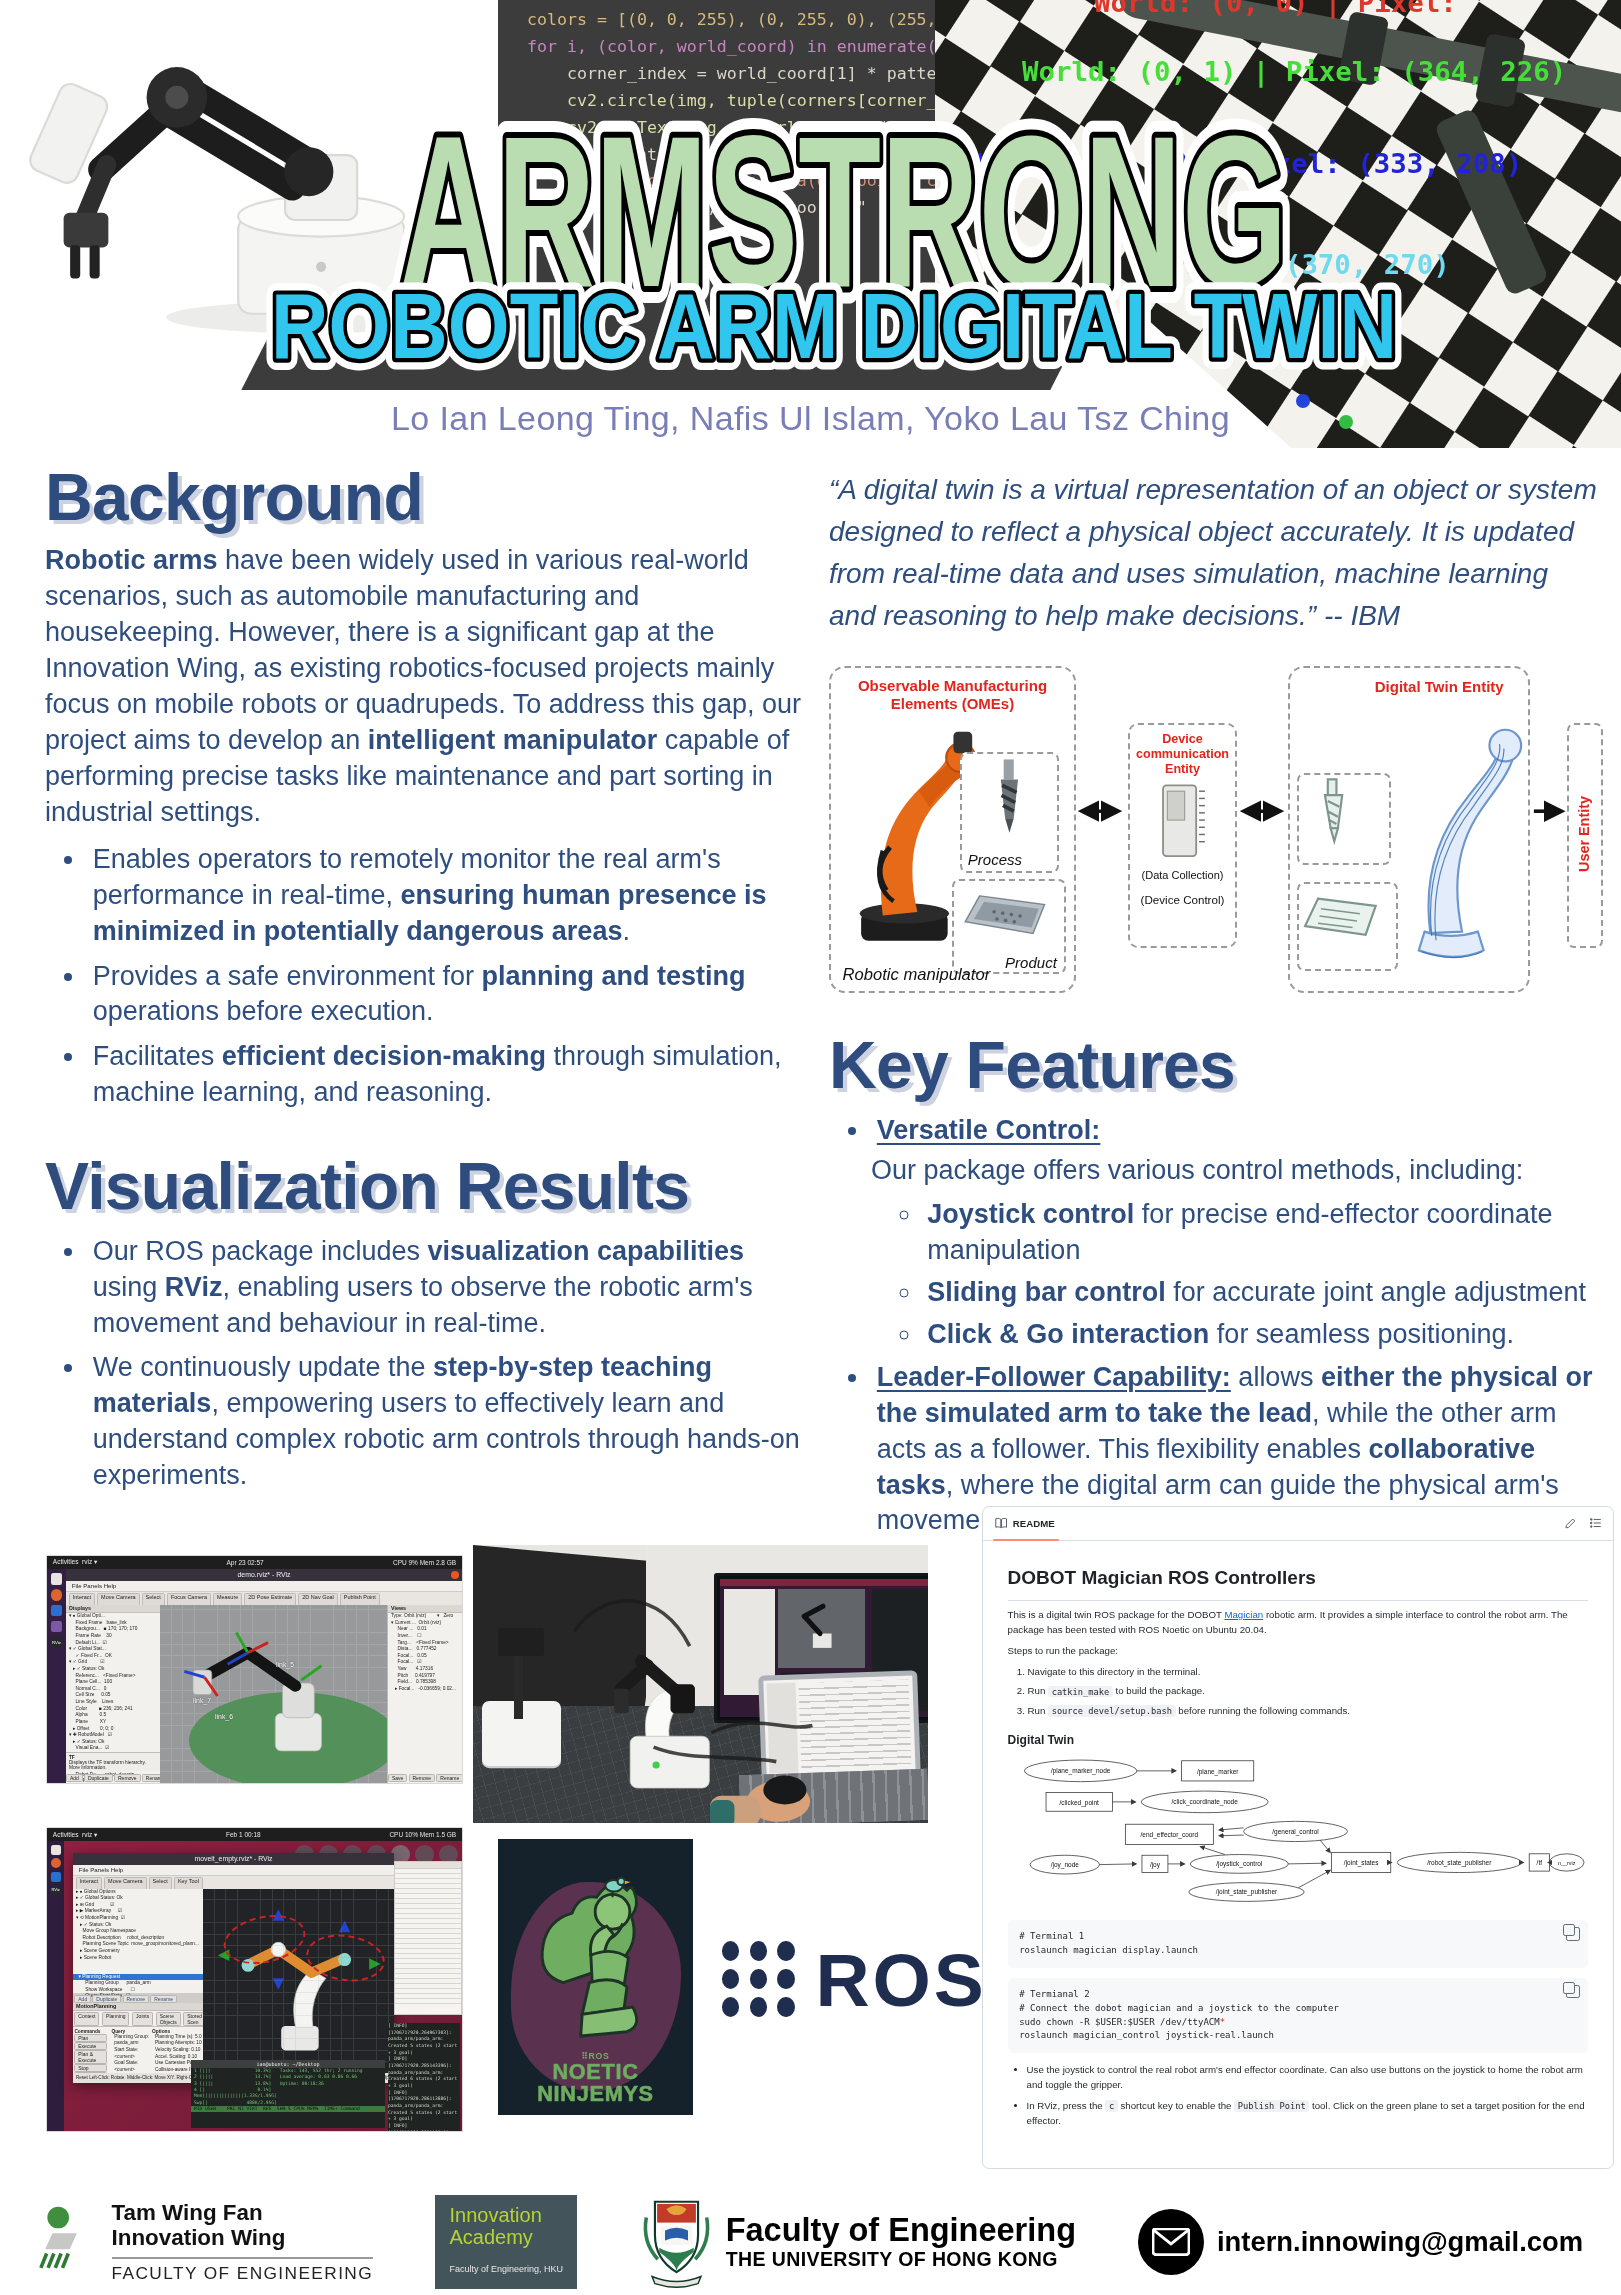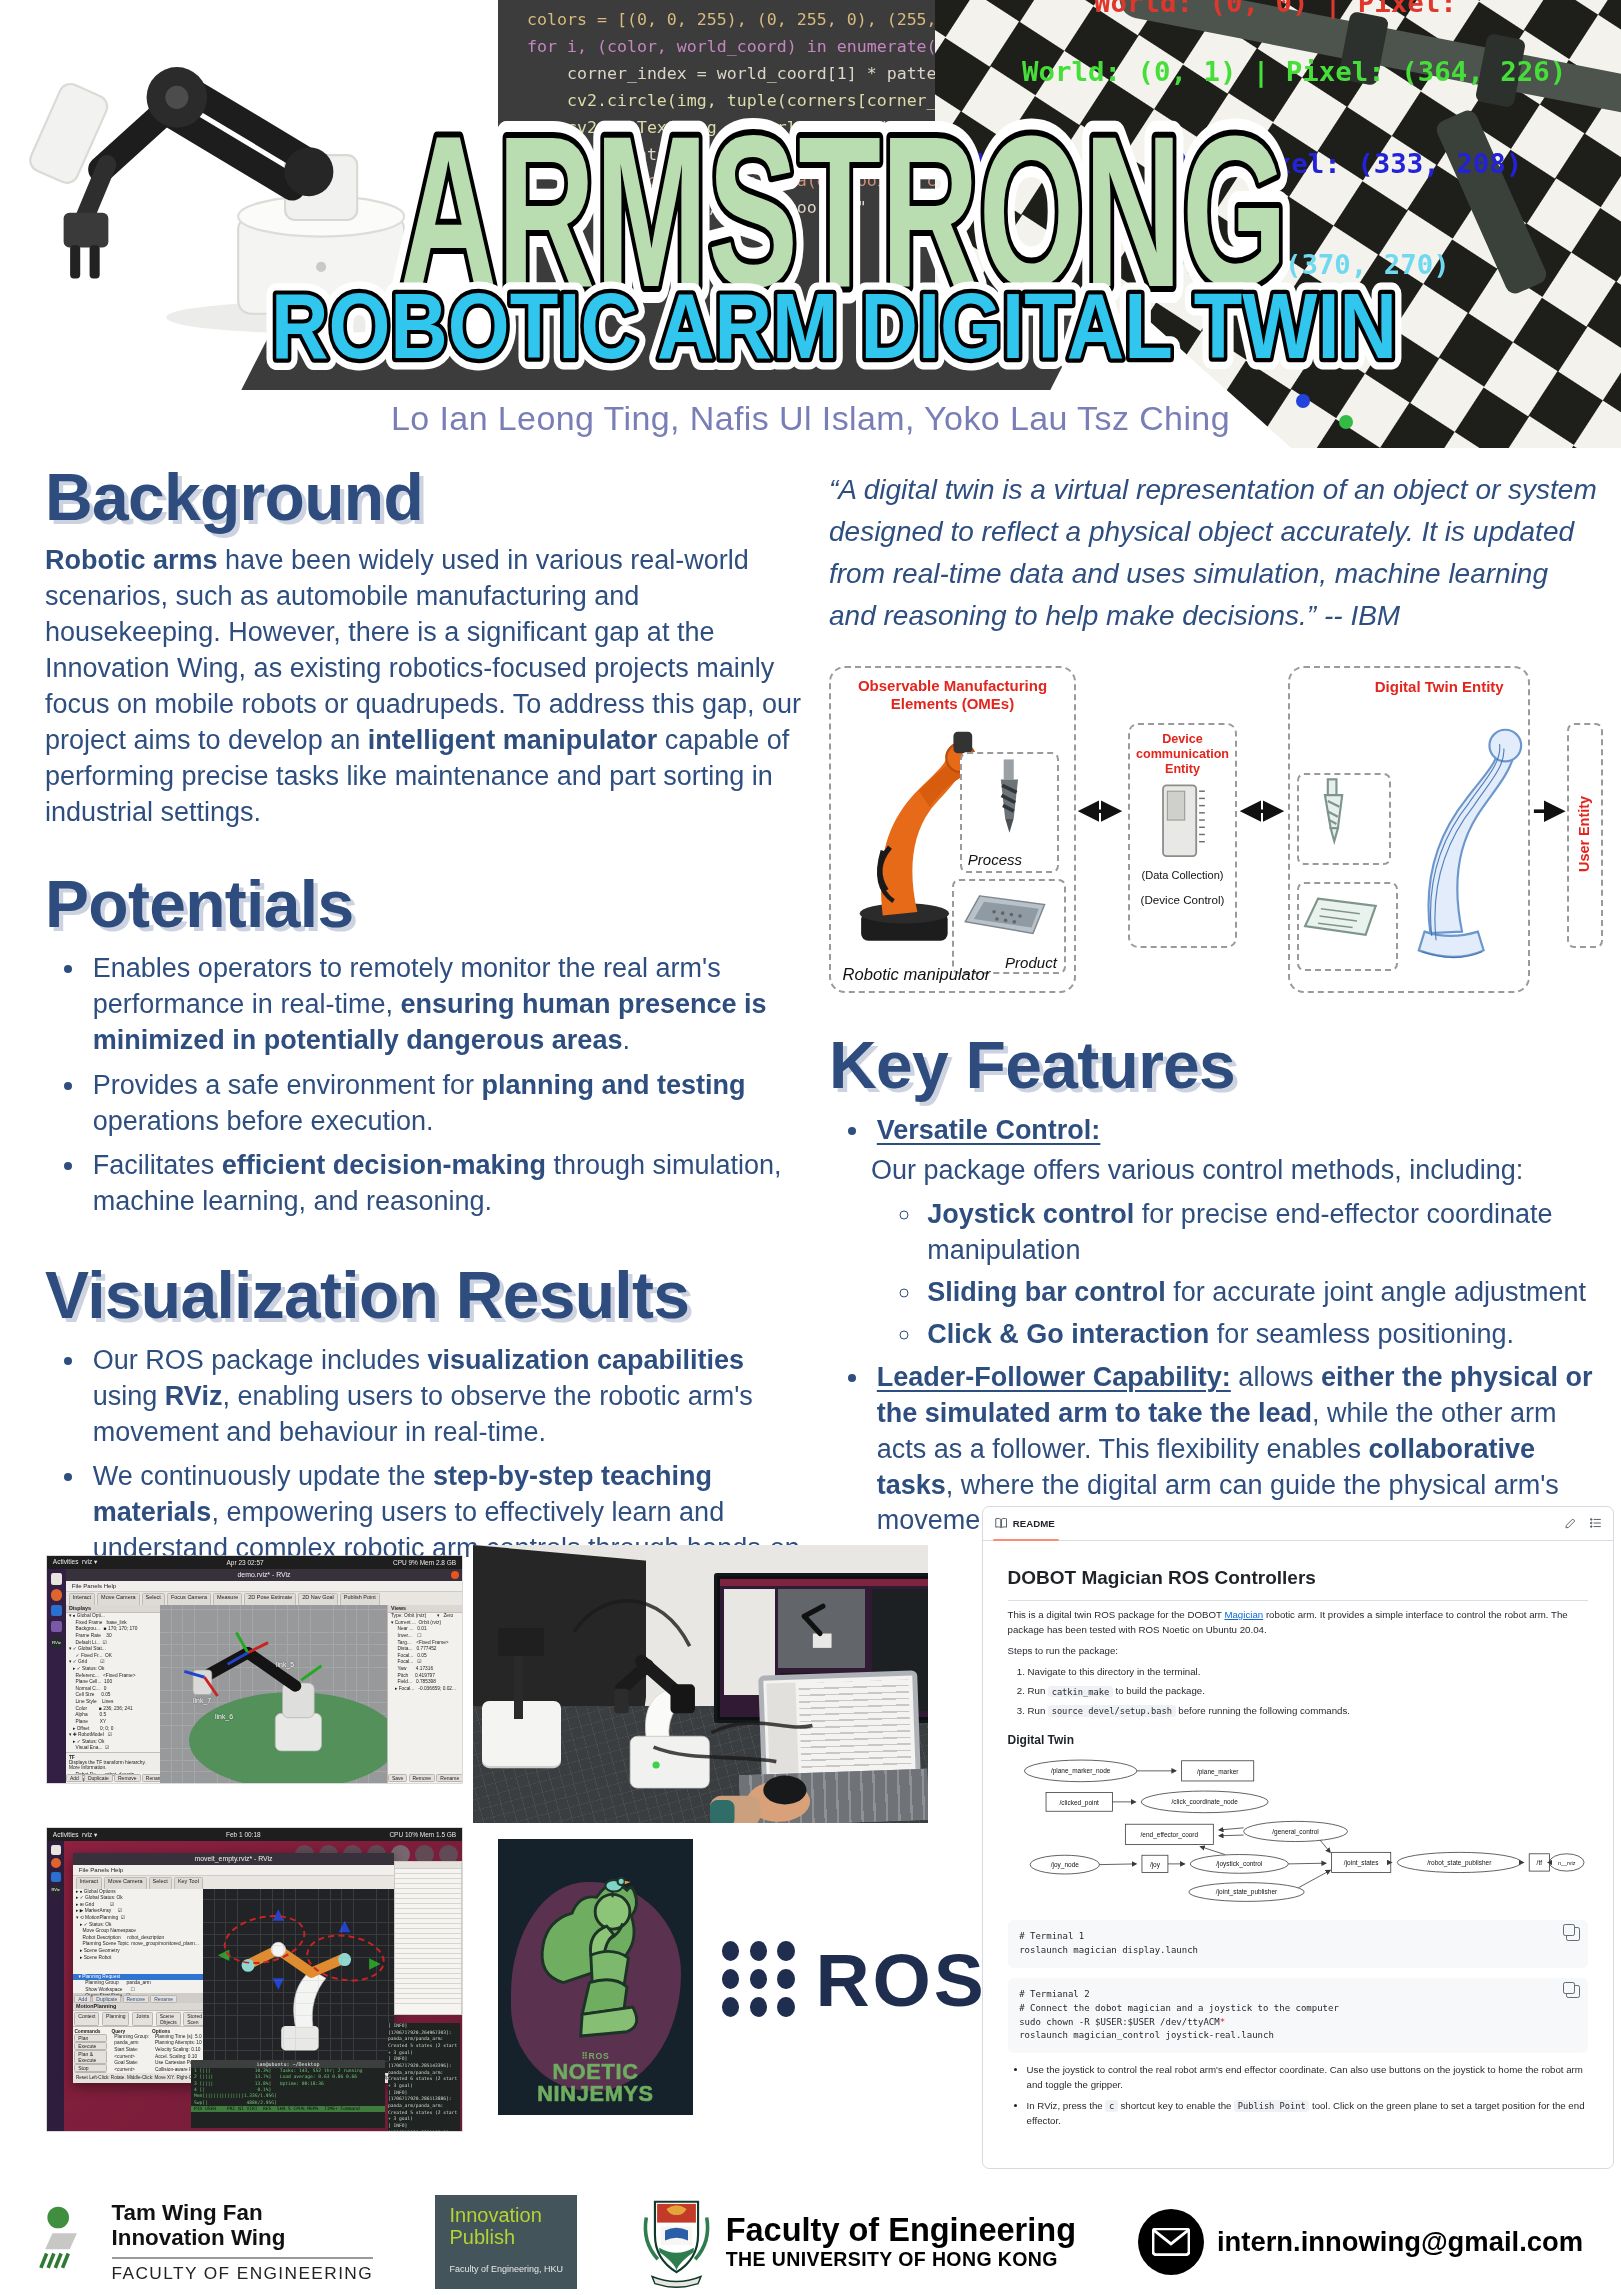--- a/index.html
+++ b/index.html
@@ -210,21 +210,20 @@
       </g>
     </svg>
 
     <div class="authors">Lo Ian Leong Ting, Nafis Ul Islam, Yoko Lau Tsz Ching</div>
   </header>
 
   <section class="col-left">
     <h2 class="h2">Background</h2>
     <p class="bodytx"><span class="seg bb">Robotic arms</span><span class="seg"> have been widely used in various real-world scenarios, such as automobile manufacturing and housekeeping. However, there is a significant gap at the Innovation Wing, as existing robotics-focused projects mainly focus on mobile robots or quadrupeds. To address this gap, our project aims to develop an </span><span class="seg bb">intelligent manipulator</span><span class="seg"> capable of performing precise tasks like maintenance and part sorting in industrial settings.</span></p>
 
-    <h2 class="h2" style="margin-top:38px;">Potentials</h2>
     <ul class="blt">
       <li><span class="seg">Enables operators to remotely monitor the real arm's performance in real-time, </span><span class="seg bb">ensuring human presence is minimized in potentially dangerous areas</span><span class="seg">.</span></li>
       <li><span class="seg">Provides a safe environment for </span><span class="seg bb">planning and testing</span><span class="seg"> operations before execution.</span></li>
       <li><span class="seg">Facilitates </span><span class="seg bb">efficient decision-making</span><span class="seg"> through simulation, machine learning, and reasoning.</span></li>
     </ul>
 
     <h2 class="h2" style="margin-top:40px;">Visualization Results</h2>
     <ul class="blt">
       <li><span class="seg">Our ROS package includes </span><span class="seg bb">visualization capabilities</span><span class="seg"> using </span><span class="seg bb">RViz</span><span class="seg">, enabling users to observe the robotic arm's movement and behaviour in real-time.</span></li>
       <li><span class="seg">We continuously update the </span><span class="seg bb">step-by-step teaching materials</span><span class="seg">, empowering users to effectively learn and understand complex robotic arm controls through hands-on experiments.</span></li>
@@ -859,21 +858,21 @@
       <div class="tamtxt">
         <div class="t1">Tam Wing Fan</div>
         <div class="t1">Innovation Wing</div>
         <div class="tamline"></div>
         <div class="t3">FACULTY OF ENGINEERING</div>
       </div>
     </div>
 
     <div class="acad">
       <div class="a1">Innovation</div>
-      <div class="a1">Publish</div>
+      <div class="a1">Academy</div>
       <div class="a3">Faculty of Engineering, HKU</div>
     </div>
 
     <div class="flogo">
       <svg width="75" height="92" viewBox="0 0 104 128">
         <path d="M22,8 h60 v46 q0,34 -30,52 q-30,-18 -30,-52 Z" fill="#fff" stroke="#123a2c" stroke-width="3"></path>
         <rect x="25" y="11" width="54" height="26" fill="#c33a28"></rect>
         <path d="M38,18 q14,-10 28,0 q-6,10 -14,8 q-8,2 -14,-8" fill="#e3a53a"></path>
         <rect x="30" y="42" width="44" height="26" fill="#f7f6f2"></rect>
         <path d="M36,48 q16,-8 32,0 v14 q-16,-8 -32,0 Z" fill="#2b5ea8"></path>

